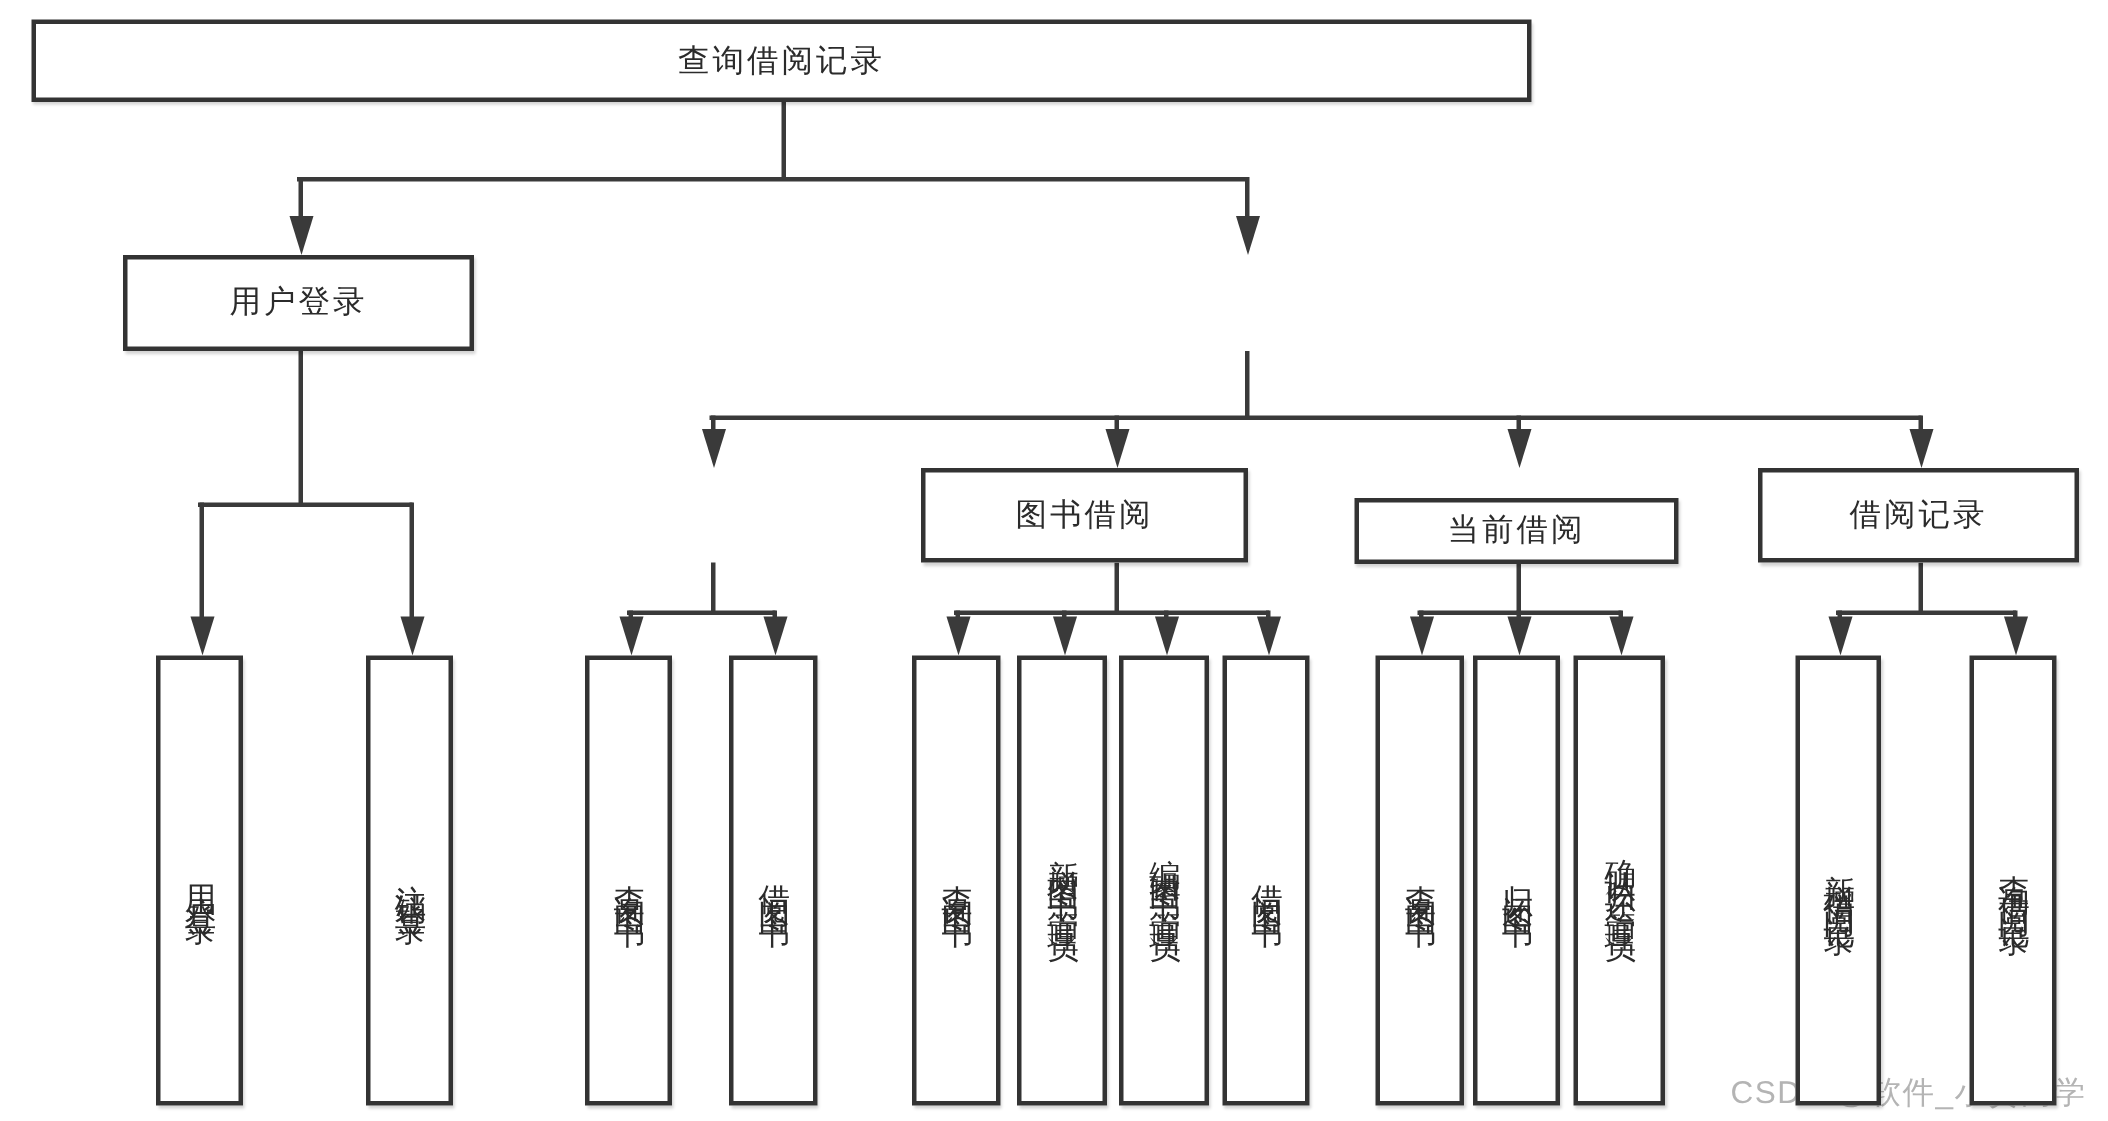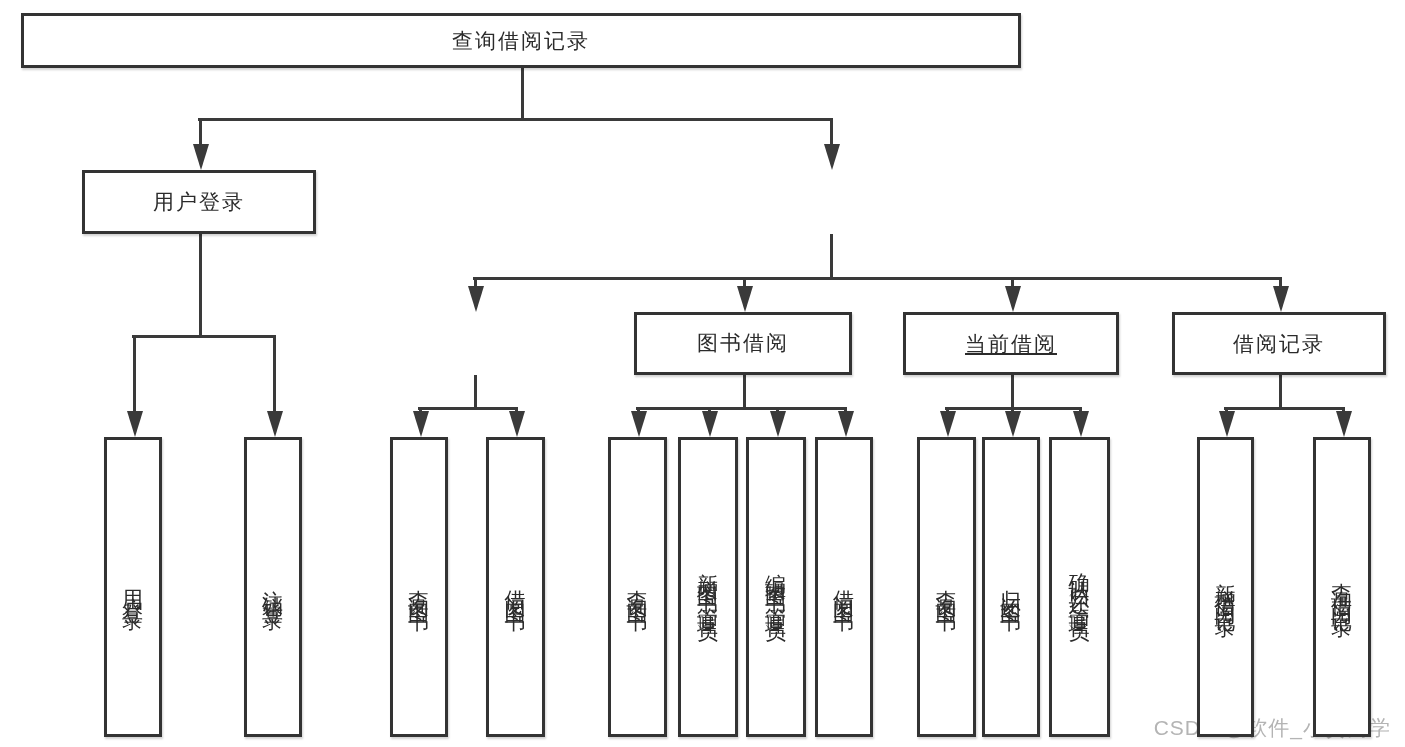--- a/index.html
+++ b/index.html
@@ -114,24 +114,24 @@
     <div class="cline" style="left: 1225px; top: 407px; width: 3px; height: 10px;"></div>
     <div class="arrowhead" style="left: 1218.5px; top: 411px;"></div>
     <div class="cline" style="left: 1342px; top: 407px; width: 3px; height: 10px;"></div>
     <div class="arrowhead" style="left: 1335.5px; top: 411px;"></div>
     <div class="node hbox" style="left: 21px; top: 13px; width: 1000px; height: 55px;">
       <span class="lbl">查询借阅记录</span>
     </div>
     <div class="node hbox" style="left: 82px; top: 170px; width: 234px; height: 64px;">
       <span class="lbl">用户登录</span>
     </div>
-    <div class="node hbox" style="left: 634px; top: 312px; width: 218px; height: 63px; font-family: Liberation Serif, serif;">
+    <div class="node hbox" style="left: 614px; top: 312px; width: 218px; height: 63px;">
       <span class="lbl">图书借阅</span>
     </div>
-    <div class="node hbox" style="left: 903px; top: 312px; width: 216px; height: 63px; text-decoration: underline;">
+    <div class="node hbox" style="left: 903px; top: 332px; width: 216px; height: 44px;">
       <span class="lbl">当前借阅</span>
     </div>
     <div class="node hbox" style="left: 1172px; top: 312px; width: 214px; height: 63px;">
       <span class="lbl">借阅记录</span>
     </div>
     <div class="node vbox" style="left: 104px; top: 437px; width: 58px; height: 300px;">
       <span class="lbl">用户登录</span>
     </div>
     <div class="node vbox" style="left: 244px; top: 437px; width: 58px; height: 300px;">
       <span class="lbl">注销登录</span>

